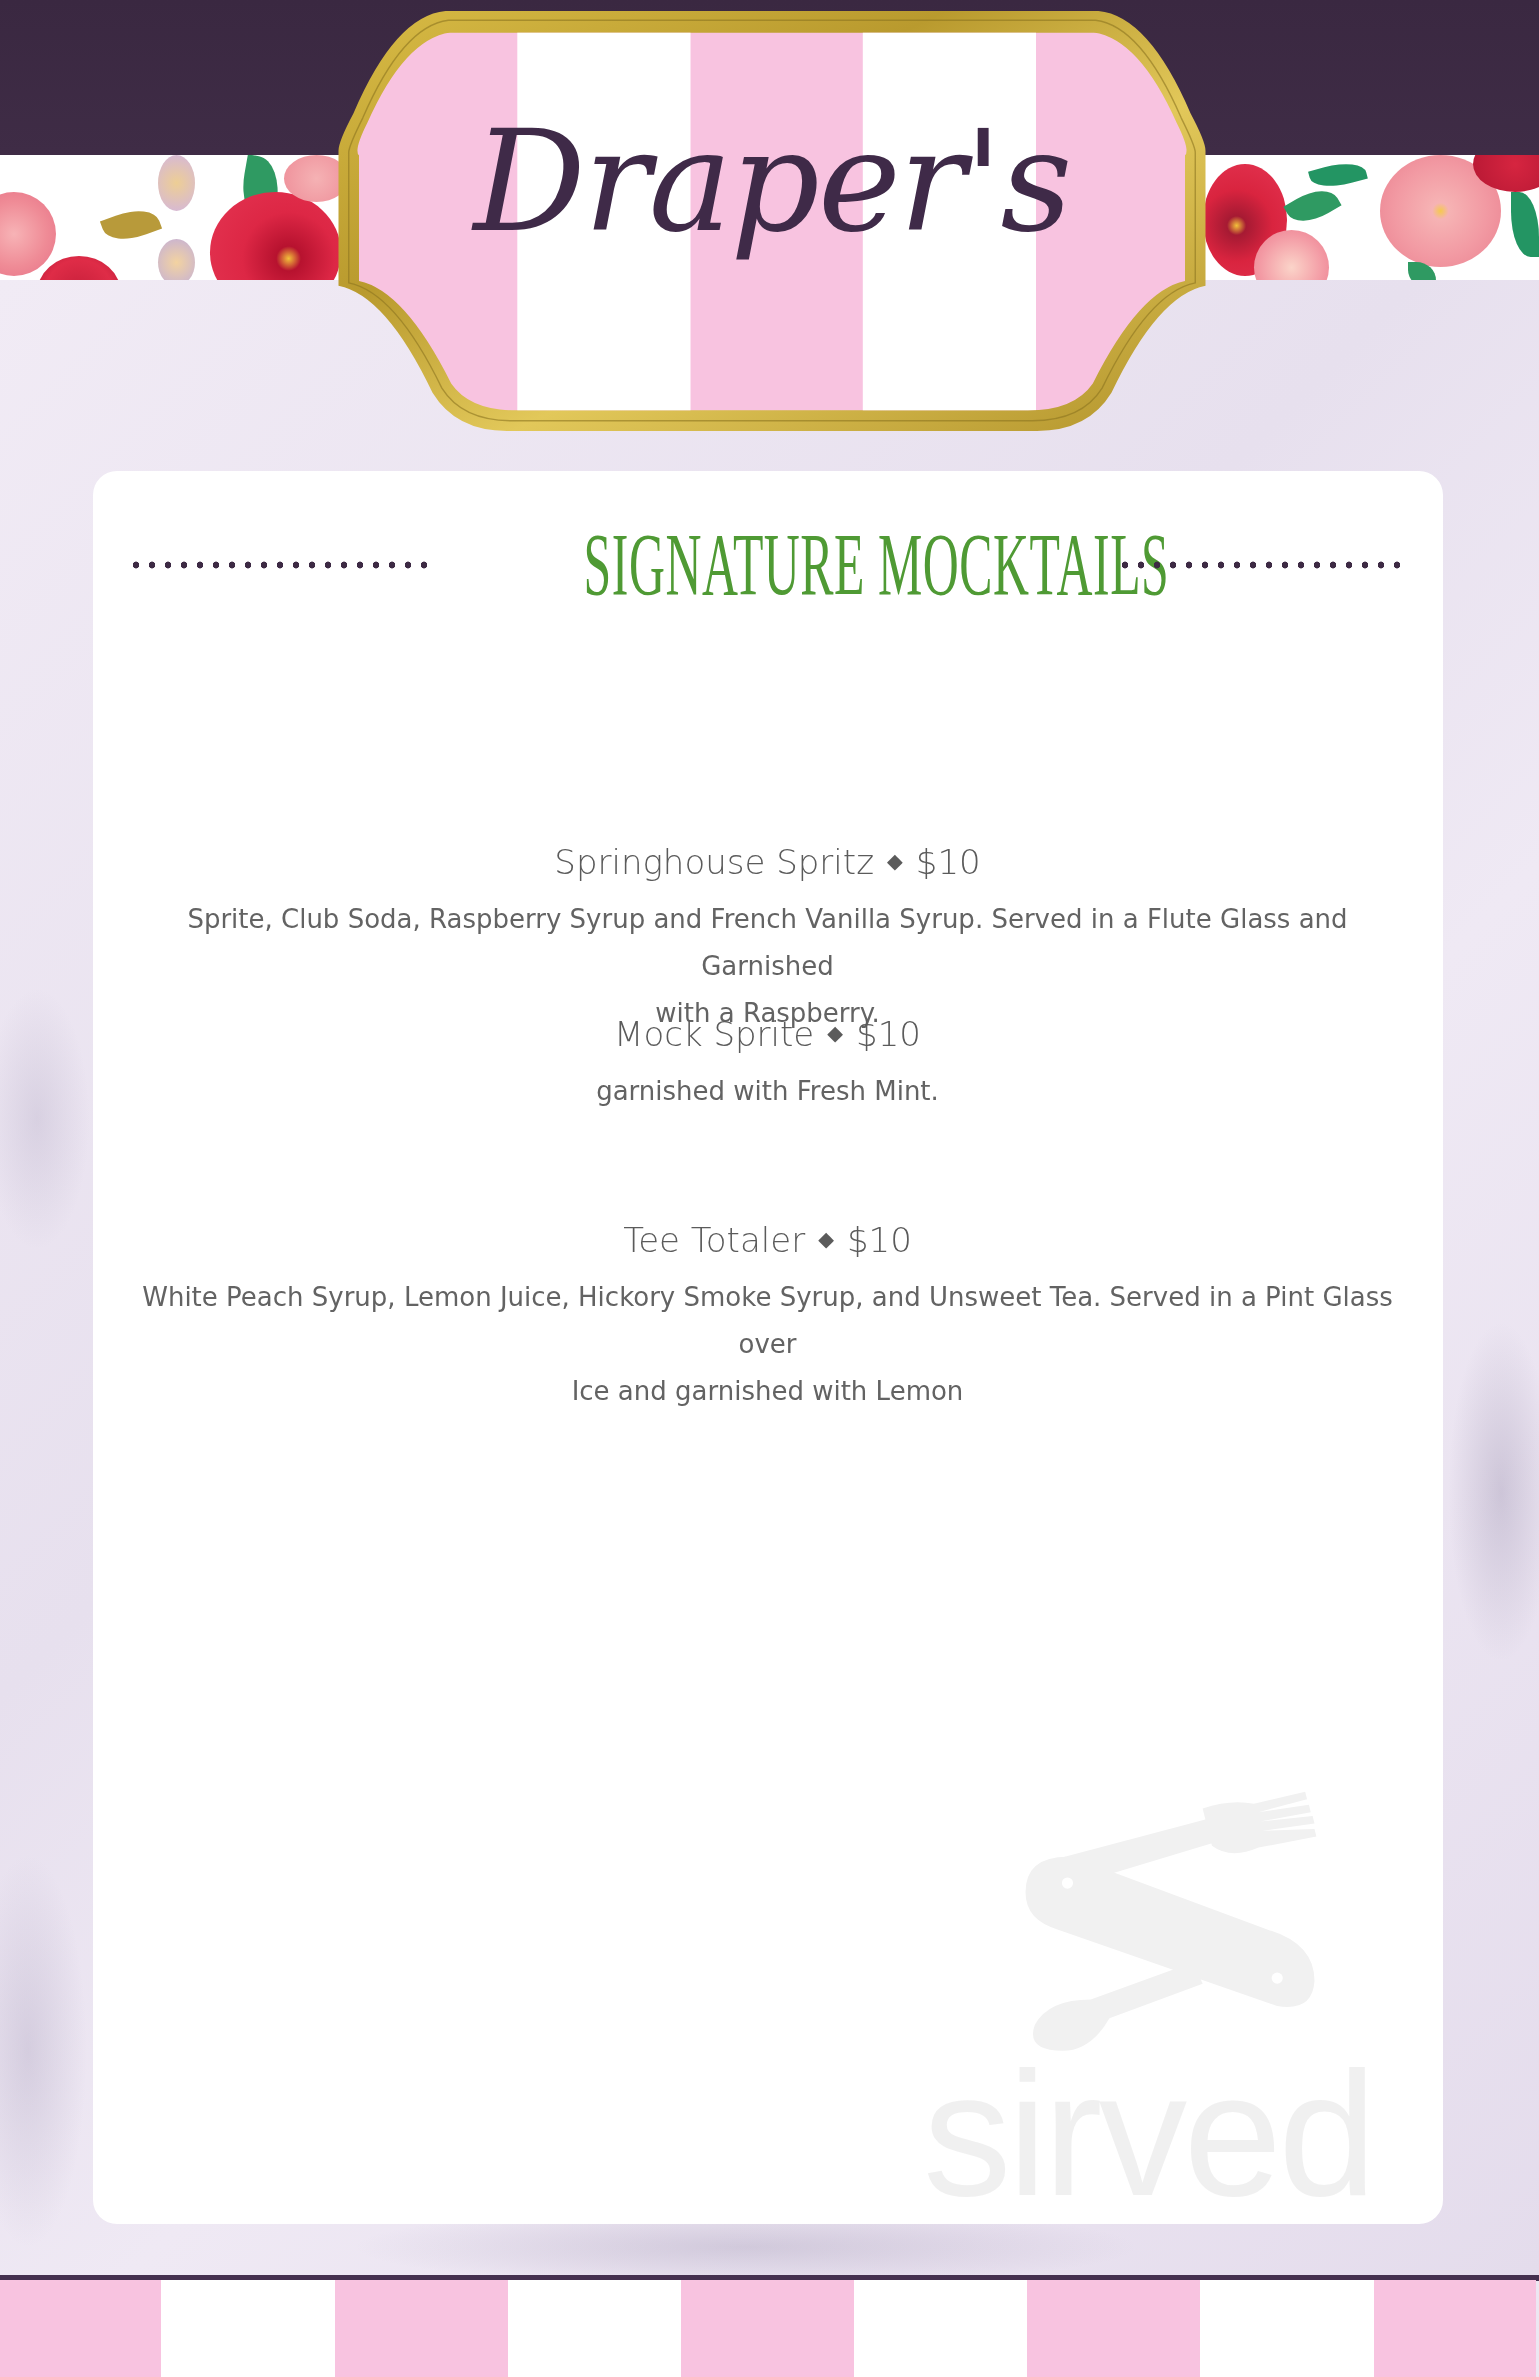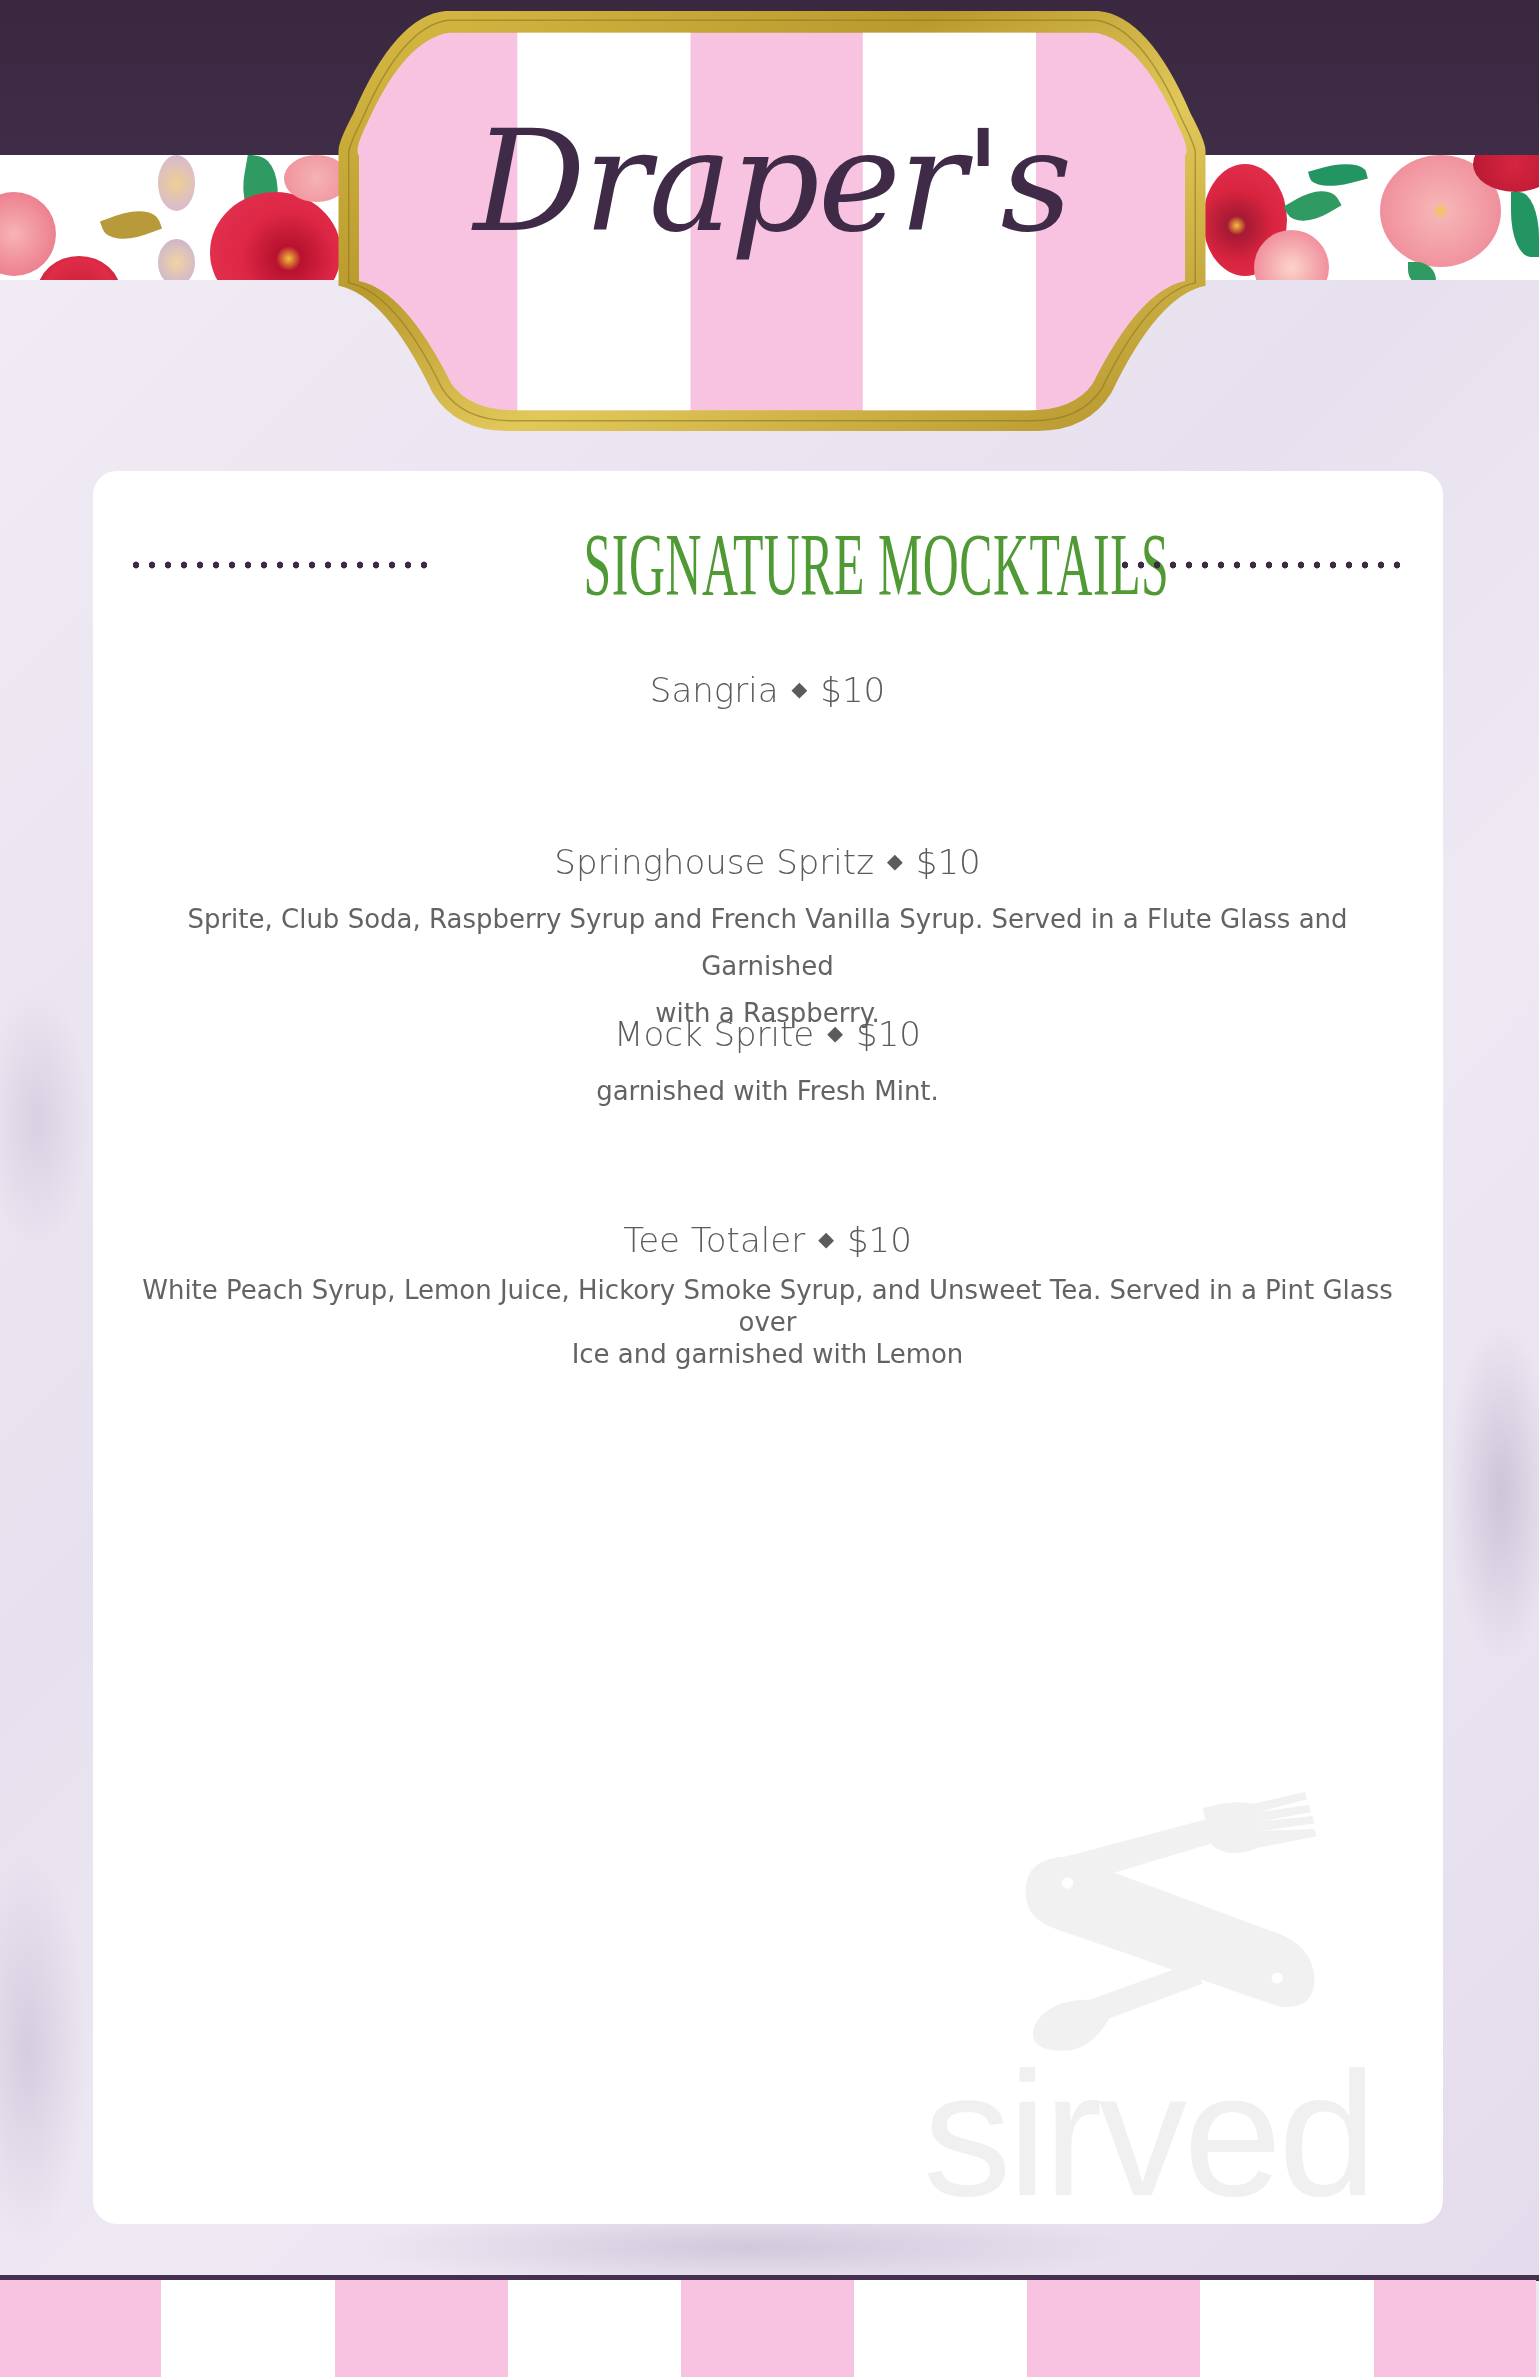--- a/index.html
+++ b/index.html
@@ -46,21 +46,21 @@
   .title {
     position:absolute; left:343px; width:671px; top:0; text-align:center;
     font-family:"Liberation Serif", serif; font-size:89px; color:#4f9a34;
     transform:scaleX(0.56); transform-origin:center; white-space:nowrap;
     line-height:93px; letter-spacing:0.9px; font-weight:normal;
   }
   .item { position:absolute; left:37px; width:1275px; text-align:center; color:#5e5e5e; }
   .item-name { font-family:"DejaVu Sans", sans-serif; font-size:34px; line-height:41px; font-weight:300; color:#5b5b5b; }
   .item-name .sep { font-size:20.5px; vertical-align:middle; margin:0 13px; position:relative; top:-2.8px; }
   .item-desc { font-family:"DejaVu Sans", sans-serif; font-size:26px; line-height:47px; margin-top:11.2px; color:#636363; }
-  .item-desc.tight { line-height:32px; }
+  .item-desc.tight { line-height:47px; }
 
   .watermark { position:absolute; left:923px; top:1771px; width:522px; height:503px; pointer-events:none; }
   .wm-text { position:absolute; left:0; top:261px; font-family:"Liberation Sans", sans-serif; font-weight:normal;
     font-size:177px; color:rgba(200,200,200,0.28); letter-spacing:-3.7px; }
 
   .bottomline { position:absolute; left:0; top:2275px; width:1539px; height:5.6px; background:#45304f; }
   .stripes { position:absolute; left:0; top:2280px; width:1539px; height:97px; display:flex; }
   .stripe { height:97px; }
 </style>
 </head>
@@ -117,23 +117,20 @@
 </div>
 
 <div class="card">
   <div class="title-row">
     <div class="dots l"></div>
     <div class="title">SIGNATURE MOCKTAILS</div>
     <div class="dots r"></div>
   </div>
 
   <div class="item" style="top:199px">
-    <div class="item-name">
-      <span>Sangria</span><span class="sep">◆</span><span>$10</span>
-    </div>
   </div>
 
   <div class="item" style="top:371px">
     <div class="item-name">
       <span>Springhouse Spritz</span><span class="sep">◆</span><span>$10</span>
     </div>
     <div class="item-desc">
       <div>Sprite, Club Soda, Raspberry Syrup and French Vanilla Syrup. Served in a Flute Glass and Garnished</div>
       <div>with a Raspberry.</div>
     </div>

